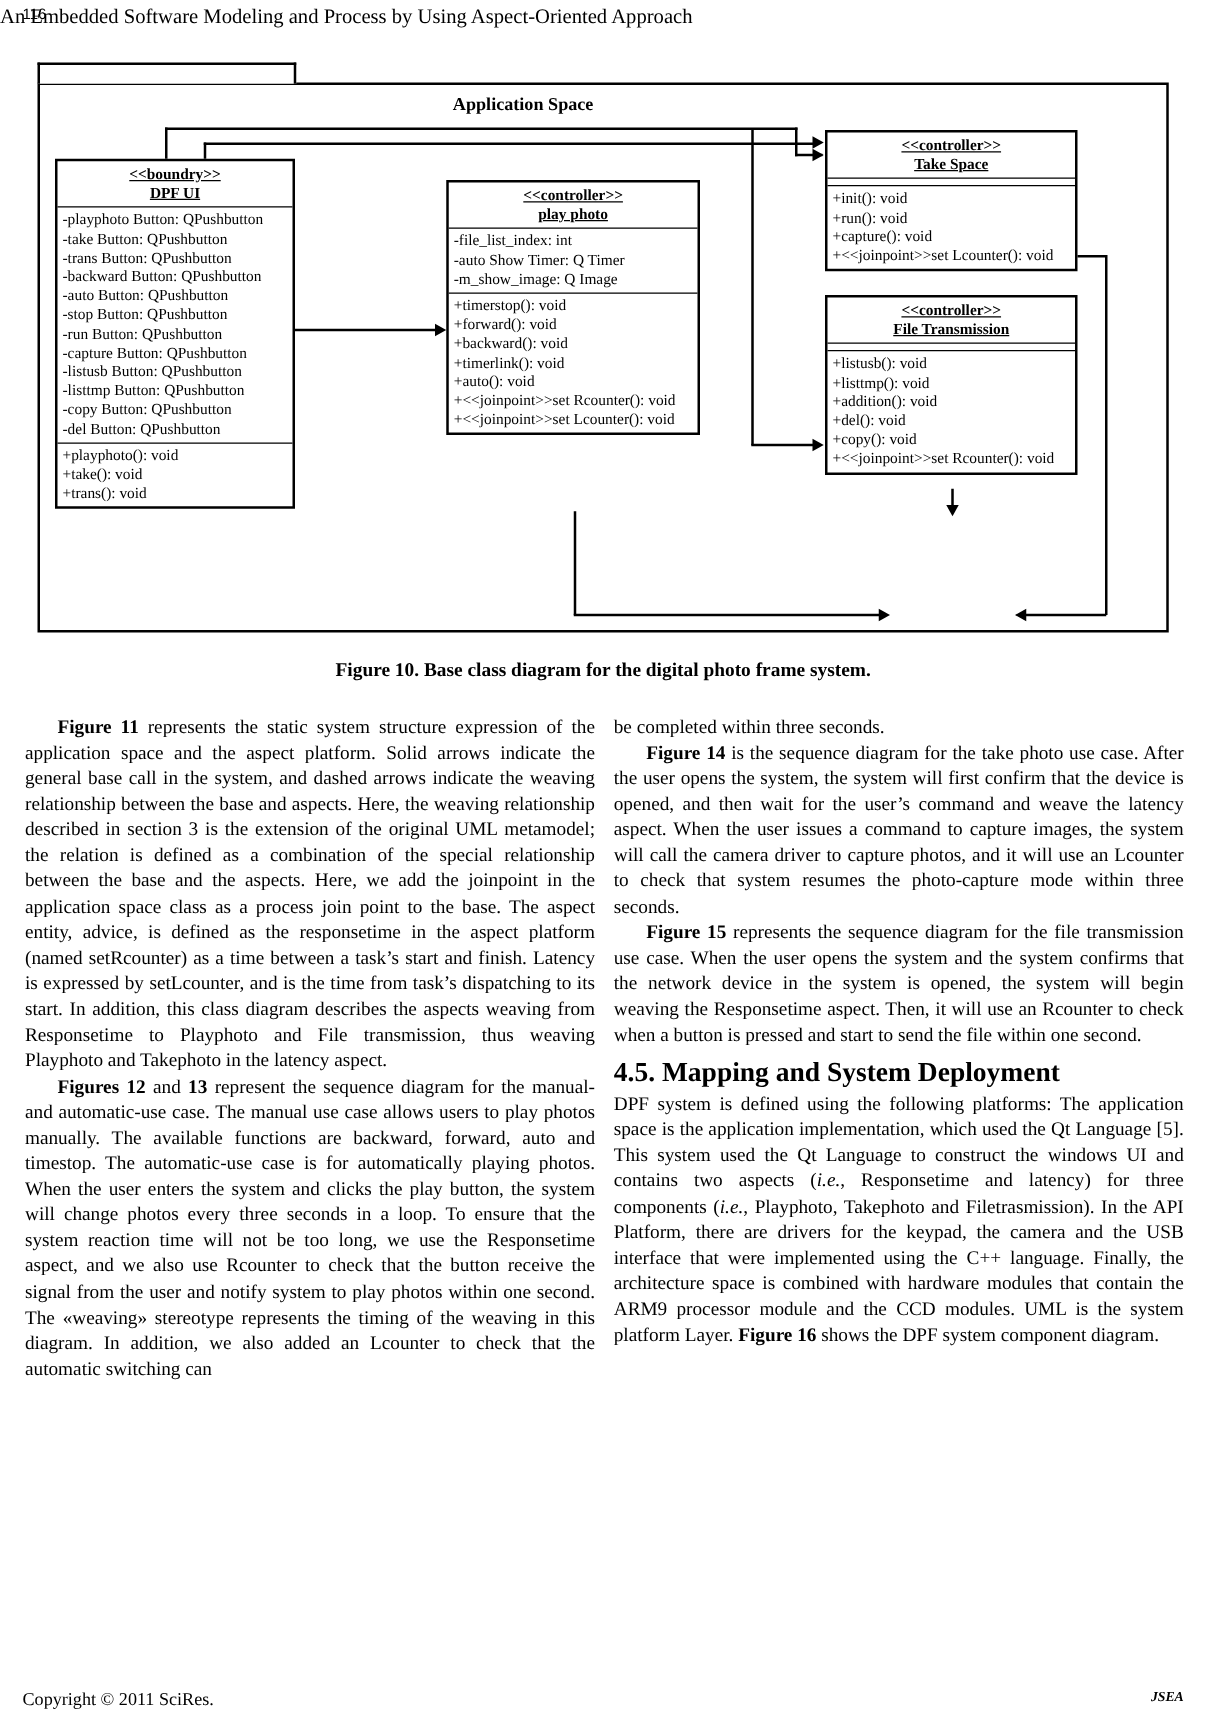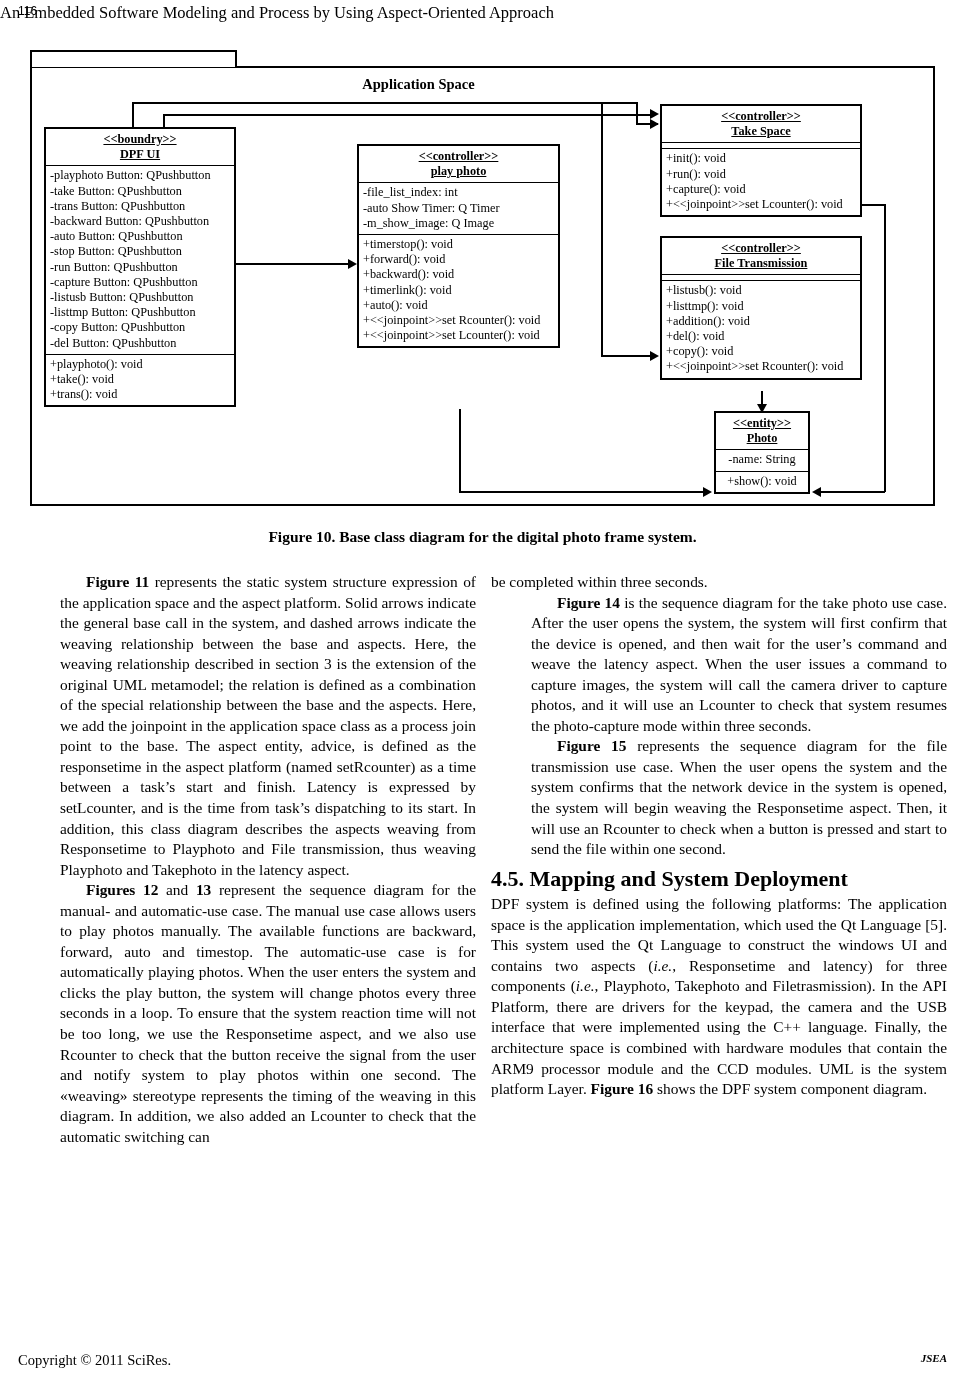--- a/index.html
+++ b/index.html
@@ -143,21 +143,21 @@
     top: 572px;
     width: 456px;
     font-size: 15.4px;
     line-height: 20.55px;
     text-align: justify;
     text-justify: inter-word;
   }
   .col.left  { left: 20px; }
   .col.right { left: 491px; }
   .col p { margin: 0; }
-  .col p.ind { text-indent: 26px; margin-left: 40px; }
+  .col p.ind { text-indent: 26px; }
   .col h3 {
     margin: 9px 0 5px 0;
     font-size: 22px;
     font-weight: bold;
     font-family: "Liberation Serif", serif;
   }
   .col b { font-weight: bold; }
   .col i { font-style: italic; }
 
   
@@ -293,32 +293,20 @@
     <div class="cmp">
       <div>+listusb(): void</div>
       <div>+listtmp(): void</div>
       <div>+addition(): void</div>
       <div>+del(): void</div>
       <div>+copy(): void</div>
       <div>+&lt;&lt;joinpoint&gt;&gt;set Rcounter(): void</div>
     </div>
   </div>
 
-  <div class="cls" style="left:714px; top:367px; width:96px; text-align:center;">
-    <div class="hdr">
-      <span class="st">&lt;&lt;entity&gt;&gt;</span>
-      <span class="nm">Photo</span>
-    </div>
-    <div class="cmp">
-      <div>-name: String</div>
-    </div>
-    <div class="cmp">
-      <div>+show(): void</div>
-    </div>
-  </div>
 
 </div>
 
 <div class="fig-caption">Figure 10. Base class diagram for the digital photo frame system.</div>
 
 <div class="col left">
   <p class="ind"><b>Figure 11</b><span> represents the static system structure expression of the application space and the aspect platform. Solid arrows indicate the general base call in the system, and dashed arrows indicate the weaving relationship between the base and aspects. Here, the weaving relationship described in section 3 is the extension of the original UML metamodel; the relation is defined as a combination of the special relationship between the base and the aspects. Here, we add the joinpoint in the application space class as a process join point to the base. The aspect entity, advice, is defined as the responsetime in the aspect platform (named setRcounter) as a time between a task’s start and finish. Latency is expressed by setLcounter, and is the time from task’s dispatching to its start. In addition, this class diagram describes the aspects weaving from Responsetime to Playphoto and File transmission, thus weaving Playphoto and Takephoto in the latency aspect.</span></p>
   <p class="ind"><b>Figures 12</b><span> and </span><b>13</b><span> represent the sequence diagram for the manual- and automatic-use case. The manual use case allows users to play photos manually. The available functions are backward, forward, auto and timestop. The automatic-use case is for automatically playing photos. When the user enters the system and clicks the play button, the system will change photos every three seconds in a loop. To ensure that the system reaction time will not be too long, we use the Responsetime aspect, and we also use Rcounter to check that the button receive the signal from the user and notify system to play photos within one second. The «weaving» stereotype represents the timing of the weaving in this diagram. In addition, we also added an Lcounter to check that the automatic switching can</span></p>
 </div>
 

